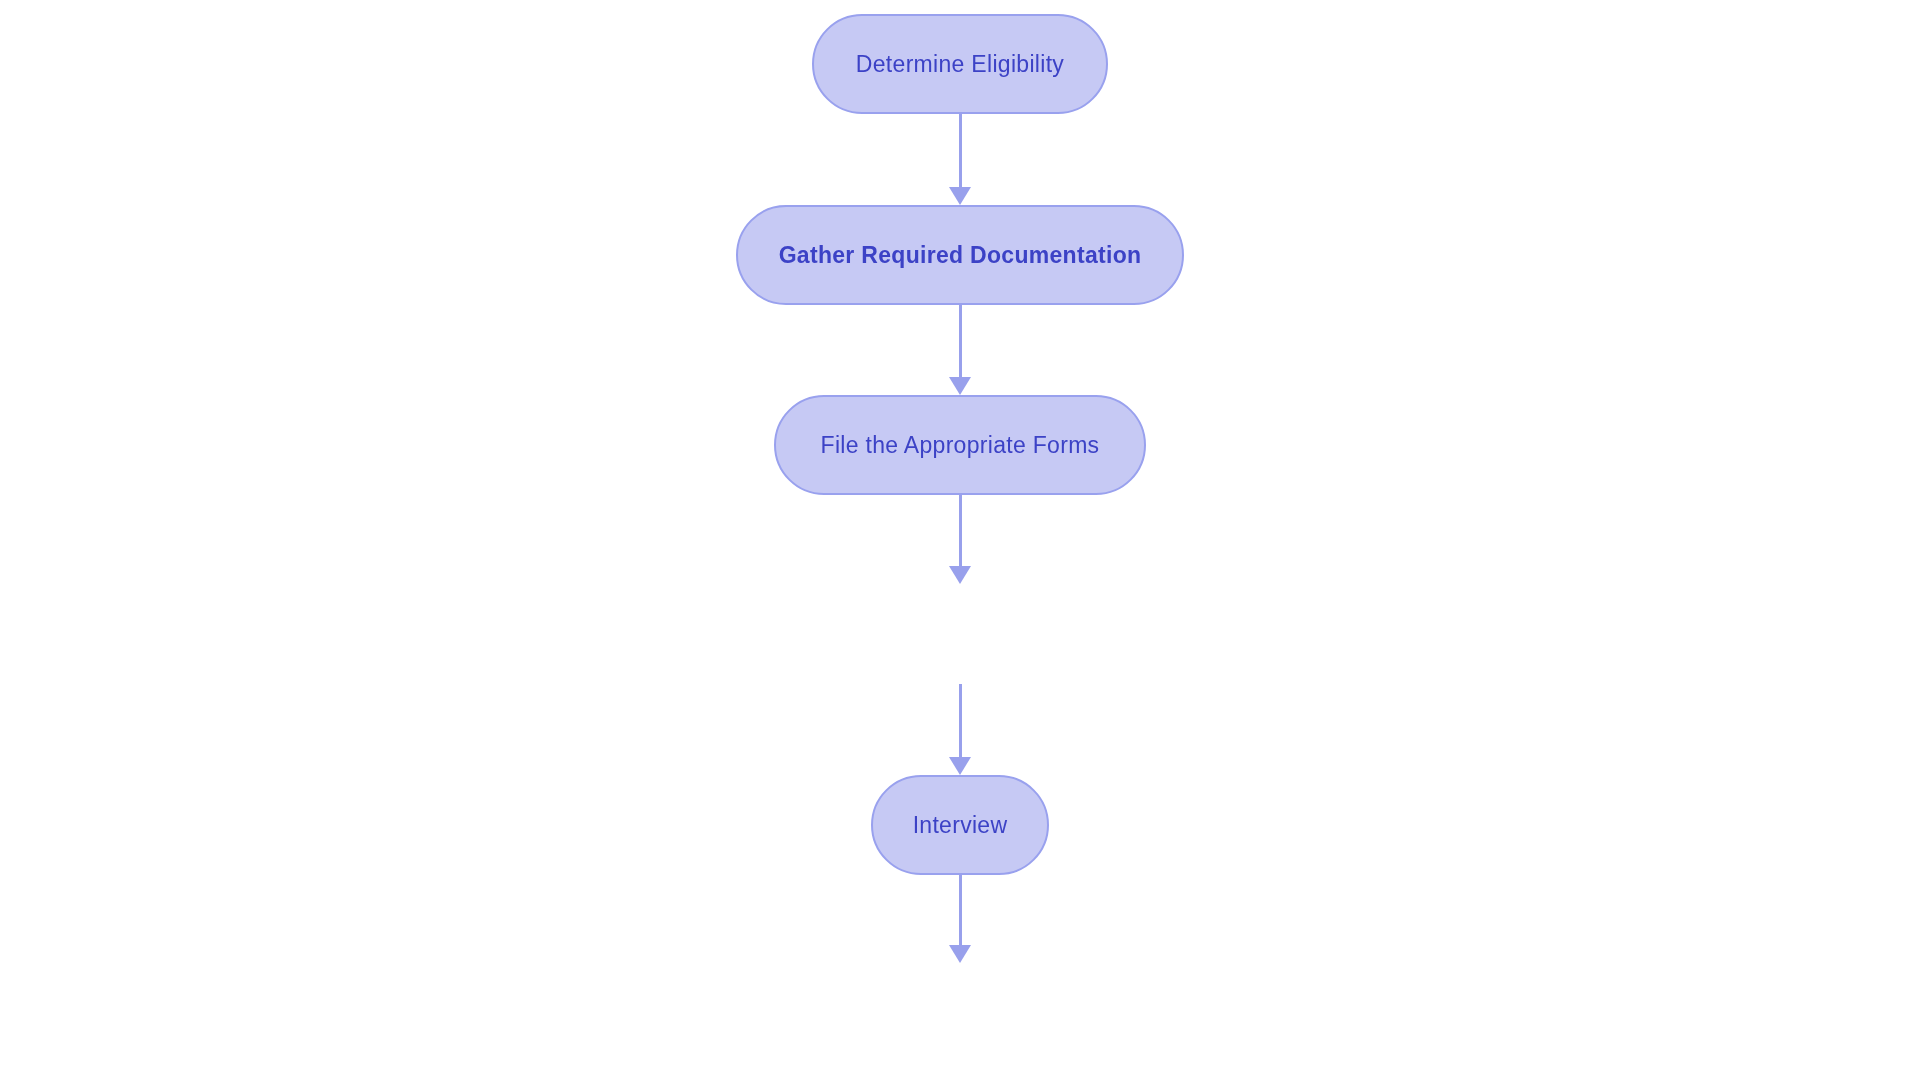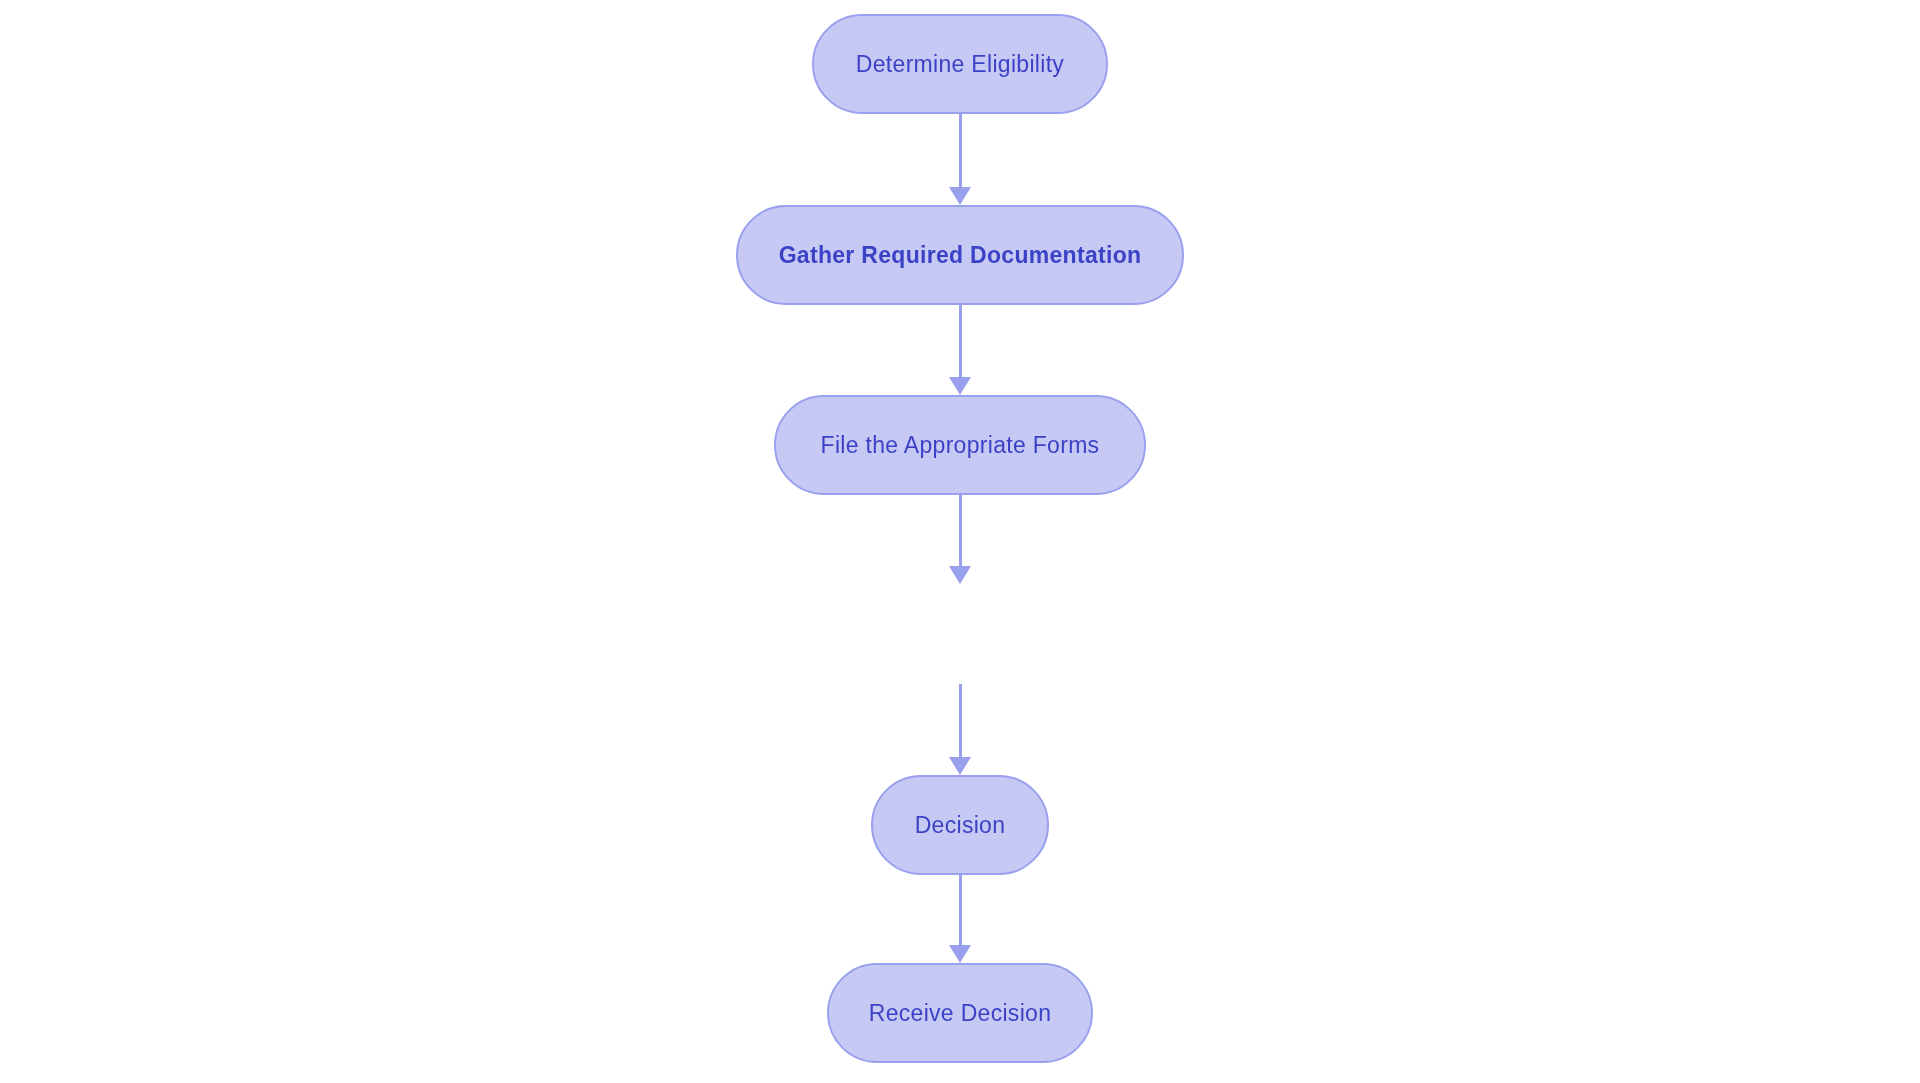--- a/index.html
+++ b/index.html
@@ -105,25 +105,22 @@
     <div class="arrow-head"></div>
   </div>
 
 
   <div class="arrow a4">
     <div class="arrow-line"></div>
     <div class="arrow-head"></div>
   </div>
 
   <div class="node n5">
-    <span>Decision</span>
+    <span>Interview</span>
   </div>
 
   <div class="arrow a5">
     <div class="arrow-line"></div>
     <div class="arrow-head"></div>
   </div>
 
-  <div class="node n6">
-    <span>Receive Decision</span>
-  </div>
 
 </div>
 
 </body></html>

